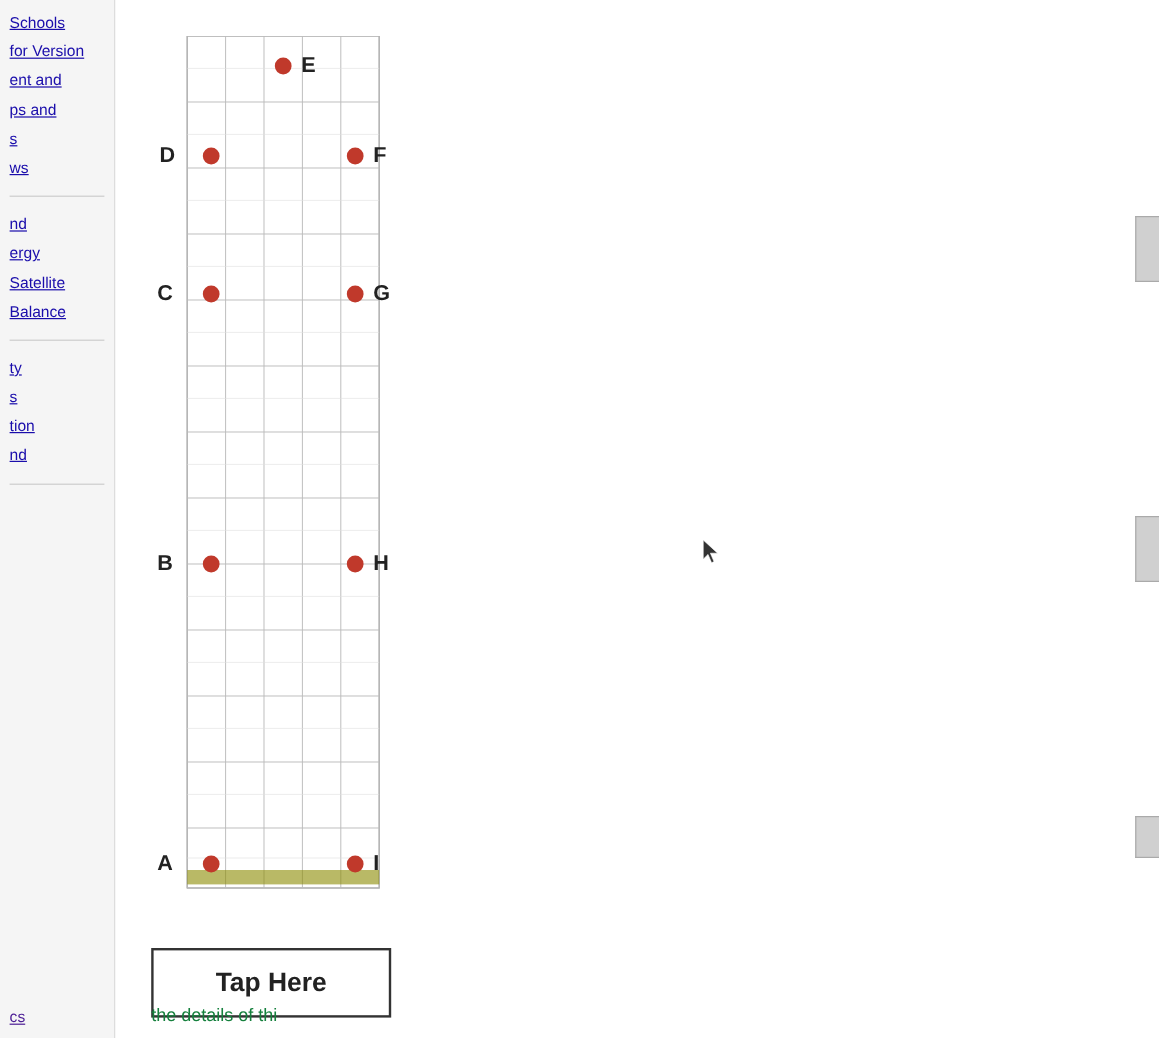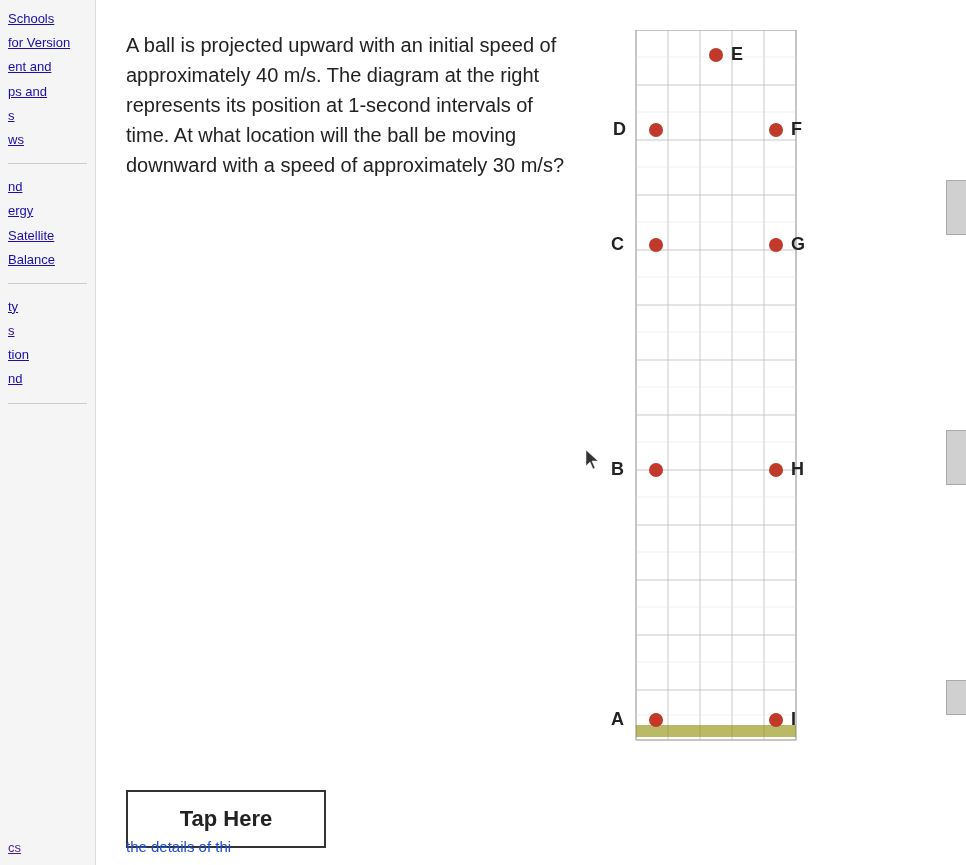--- a/index.html
+++ b/index.html
@@ -135,21 +135,20 @@
   <div class="sidebar-item">tion</div>
   <div class="sidebar-item">nd</div>
   <div class="sidebar-divider"></div>
   <div class="cs-label">cs</div>
 </div>
 
 <div class="main-content">
 
   <div class="content-row">
 
-    <div class="question-text">A ball is projected upward with an initial speed of approximately 40 m/s. The diagram at the right represents its position at 1-second intervals of time. At what location will the ball be moving downward with a speed of approximately 30 m/s?</div>
 
     <div class="diagram-container">
       <svg class="grid-svg" width="215" height="720" viewBox="0 0 215 720">
 
         <rect x="30" y="0" width="160" height="710" fill="white" stroke="#999" stroke-width="1"></rect>
 
         <line x1="30" y1="0" x2="30" y2="710" stroke="#bbb" stroke-width="0.8"></line>
         <line x1="62" y1="0" x2="62" y2="710" stroke="#bbb" stroke-width="0.8"></line>
         <line x1="94" y1="0" x2="94" y2="710" stroke="#bbb" stroke-width="0.8"></line>
         <line x1="126" y1="0" x2="126" y2="710" stroke="#bbb" stroke-width="0.8"></line>
@@ -232,16 +231,16 @@
   </div>
   <div style="position:absolute; right:0; top:430px;">
     <div style="width:20px; height:55px; background:#d0d0d0; border:1px solid #aaa; border-right:none;"></div>
   </div>
   <div style="position:absolute; right:0; top:680px;">
     <div style="width:20px; height:35px; background:#d0d0d0; border:1px solid #aaa; border-right:none;"></div>
   </div>
 
   <div class="bottom-text">
     <br>
-    <span style="color:#1d4ed8;">the details of thi</span>
+    <span style="color:#15803d;">the details of thi</span>
   </div>
 
 </div>
 
 </body></html>

